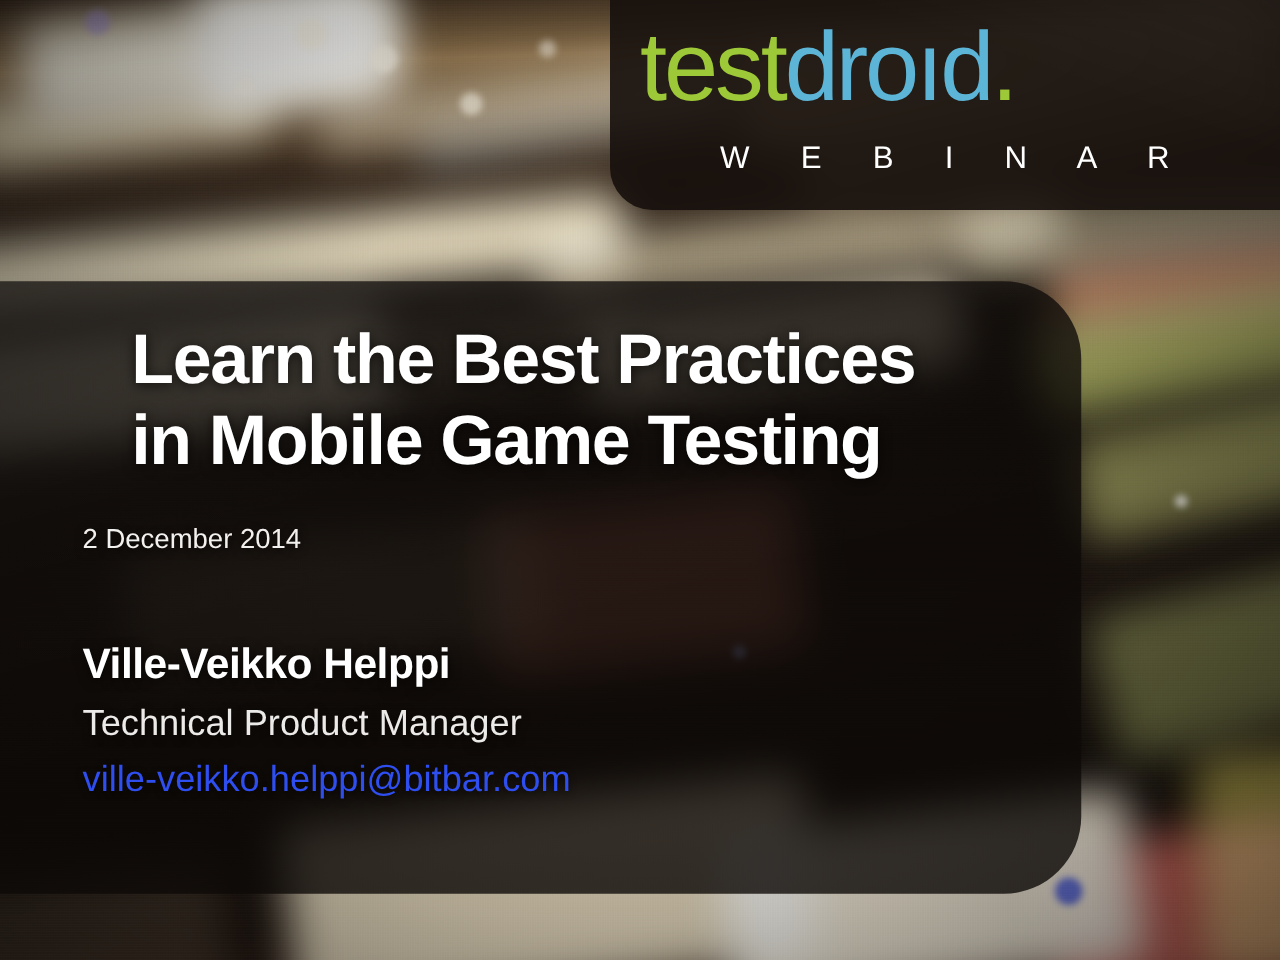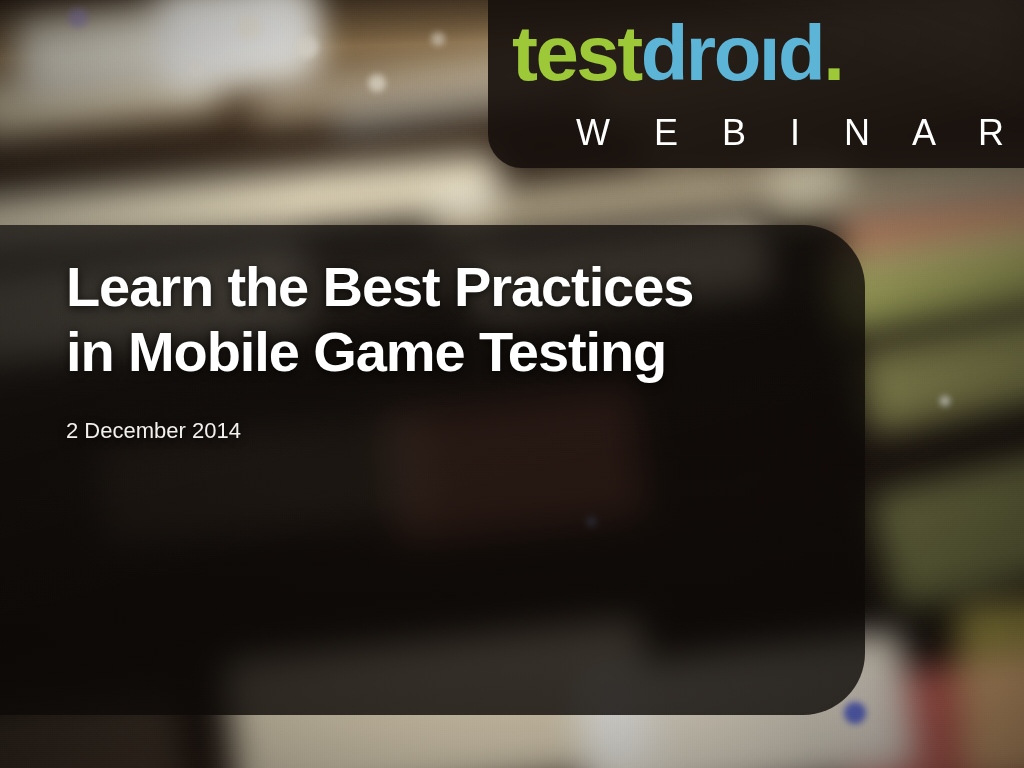--- a/index.html
+++ b/index.html
@@ -87,33 +87,33 @@
   
   .logo-wrap{
     position:absolute;
     left:488px; top:0;
     width:536px; height:168px;
   }
   .logo-word{
     position:absolute;
     left:24px; top:14px;
     font-size:78px;
-    font-weight:bold;
+    font-weight:normal;
     letter-spacing:-2.5px;
     line-height:1;
     white-space:nowrap;
   }
   .logo-test{ color:#9dc938; }
   .logo-droid{ color:#5cb4d6; }
   .logo-dot{ color:#9dc938; }
 
   .logo-webinar{
     position:absolute;
     left:88px; top:112px;
-    font-size:36px;
+    font-size:25px;
     font-weight:normal;
     color:#ffffff;
     letter-spacing:17px;
     white-space:nowrap;
   }
 
   
   .content{
     position:absolute;
     left:66px; top:255px;
@@ -121,20 +121,21 @@
   }
 
   .title{
     font-size:56px;
     font-weight:bold;
     color:#ffffff;
     line-height:1.16;
     letter-spacing:-1.1px;
     text-shadow:0 2px 10px rgba(0,0,0,0.75);
     white-space:pre-line;
+    margin-left:39px;
   }
 
   .date{
     margin-top:33px;
     font-size:22px;
     font-weight:300;
     color:#f3f1ef;
     letter-spacing:0px;
     text-shadow:0 2px 8px rgba(0,0,0,0.7);
   }
@@ -238,15 +239,20 @@
     <div class="logo-webinar">W E B I N A R</div>
   </div>
 
   <div class="main-panel"></div>
 
   <div class="content">
     <div class="title">Learn the Best Practices
 in Mobile Game Testing</div>
     <div class="date">2 December 2014</div>
 
+    <div class="speaker-block">
+      <div class="speaker-name">Ville-Veikko Helppi</div>
+      <div class="speaker-role">Technical Product Manager</div>
+      <a class="speaker-email" href="#">ville-veikko.helppi@bitbar.com</a>
+    </div>
   </div>
 
 </div>
 
 </body></html>

